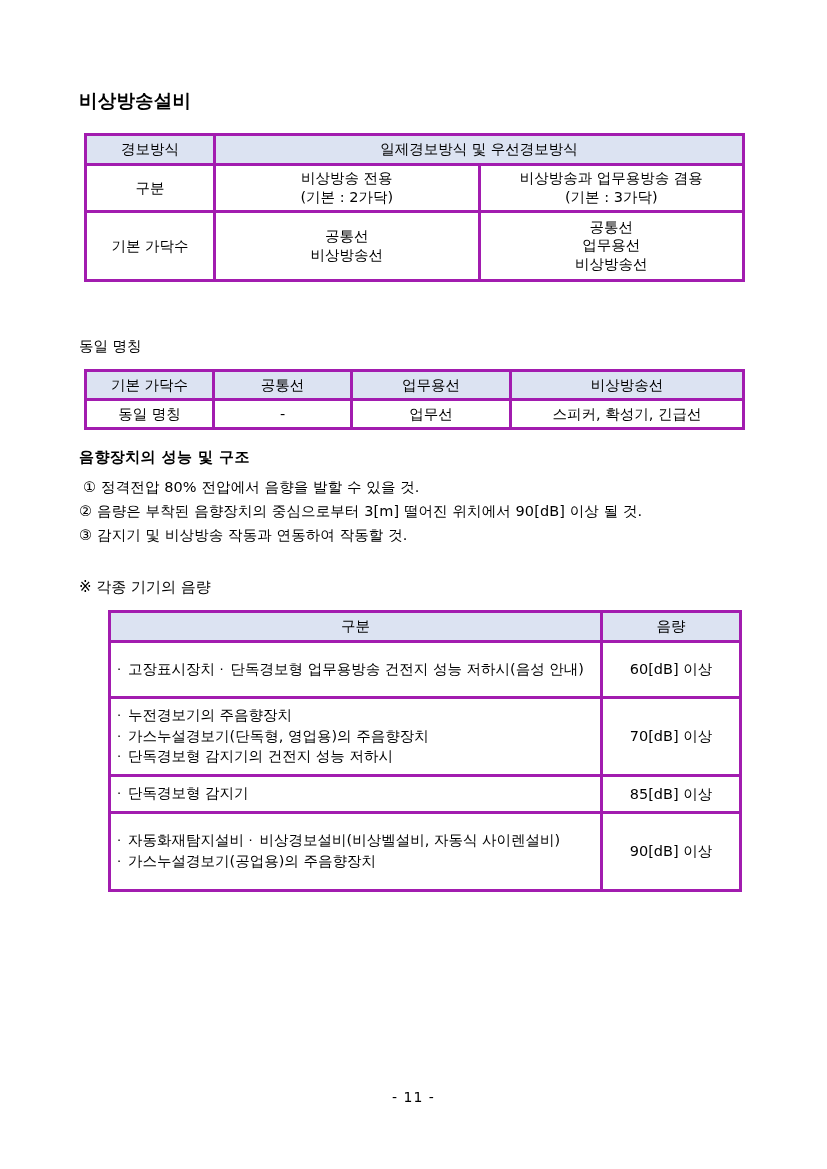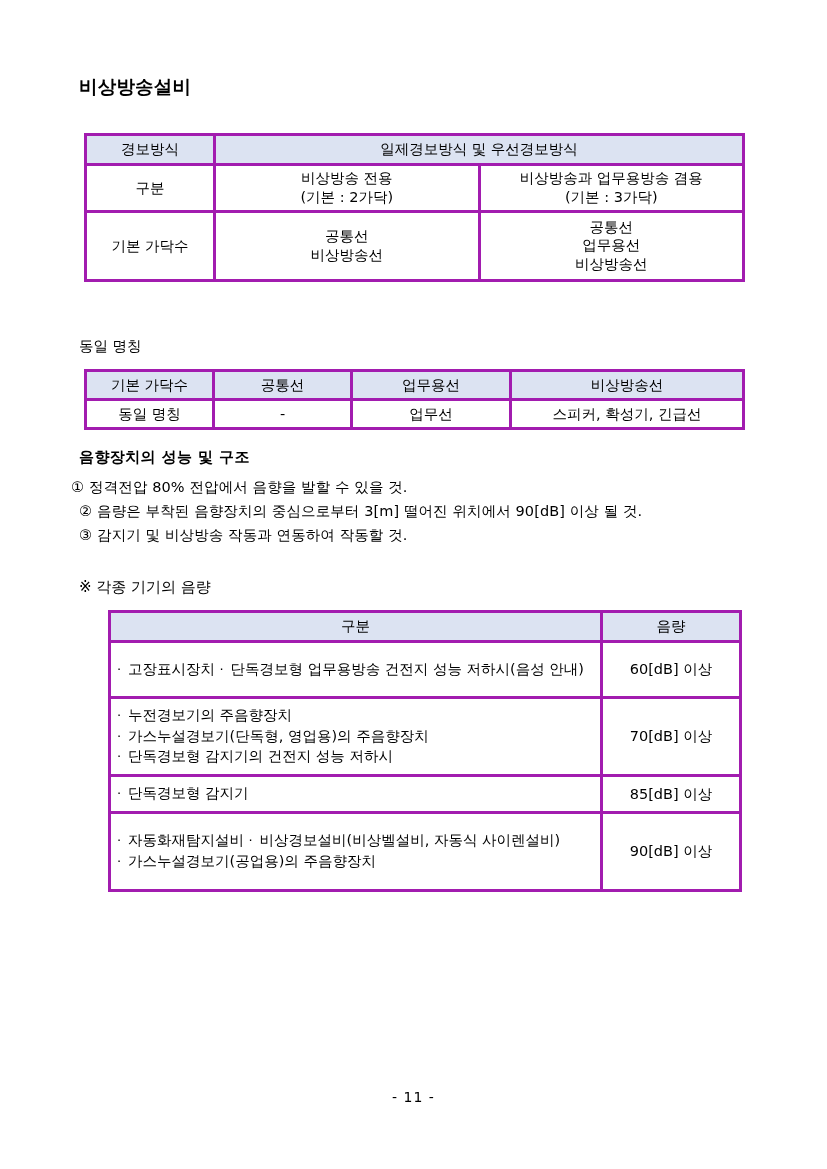--- a/index.html
+++ b/index.html
@@ -20,21 +20,21 @@
     left: 0; top: 0;
     width: 827px;
     height: 1169px;
     overflow: hidden;
   }
 
   
   .h-main {
     position: absolute;
     left: 79px;
-    top: 74px;
+    top: 88px;
     font-size: 18.5px;
     font-weight: bold;
     letter-spacing: 0.2px;
     white-space: nowrap;
   }
   .h-sub {
     position: absolute;
     font-size: 14.5px;
     font-weight: normal;
     white-space: nowrap;
@@ -172,21 +172,21 @@
       <td style="height:26px;">동일 명칭</td>
       <td>-</td>
       <td>업무선</td>
       <td>스피커, 확성기, 긴급선</td>
     </tr>
   </tbody>
     </table>
 
   <div class="h-bold" style="left:79px; top:448px;">음향장치의 성능 및 구조</div>
 
-  <div class="list-item" style="left:71px; top:478px;">
+  <div class="list-item" style="left:83px; top:478px;">
     <span class="num">①</span><span>정격전압 80% 전압에서 음향을 발할 수 있을 것.</span>
   </div>
   <div class="list-item" style="left:79px; top:502px;">
     <span class="num">②</span><span>음량은 부착된 음향장치의 중심으로부터 3[m] 떨어진 위치에서 90[dB] 이상 될 것.</span>
   </div>
   <div class="list-item" style="left:79px; top:526px;">
     <span class="num">③</span><span>감지기 및 비상방송 작동과 연동하여 작동할 것.</span>
   </div>
 
   <div class="h-sub" style="left:79px; top:578px; font-size:15px;">※ 각종 기기의 음량</div>

